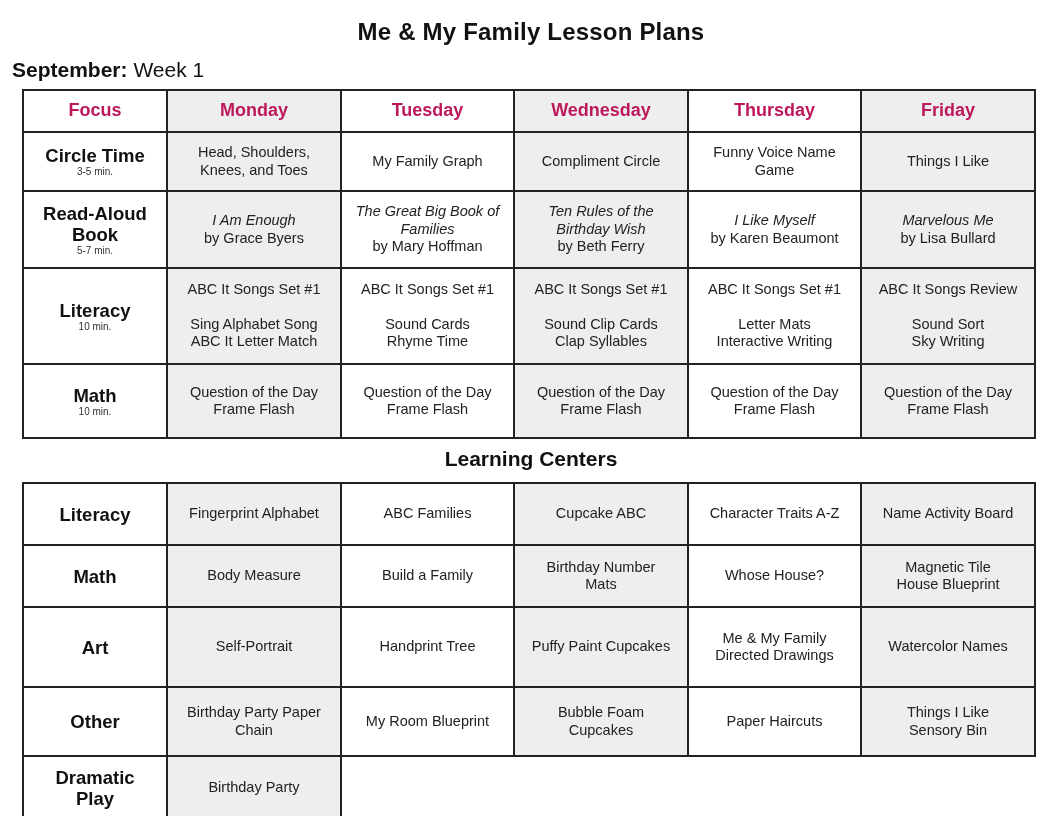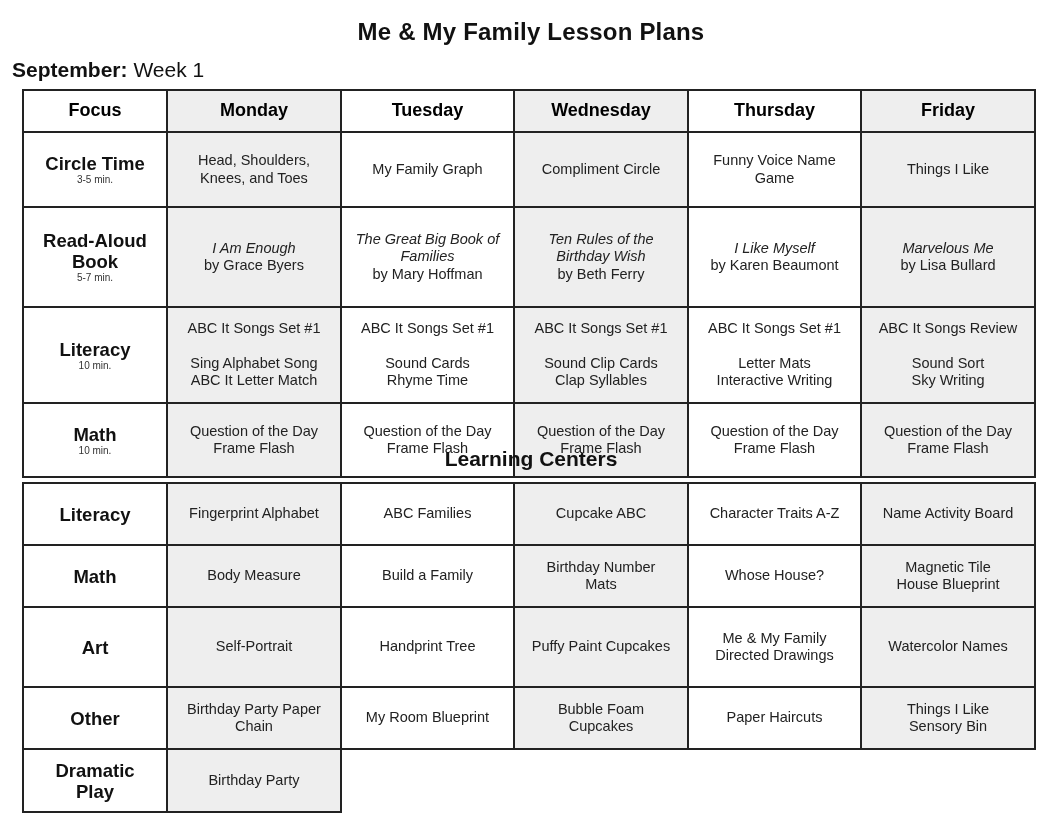--- a/index.html
+++ b/index.html
@@ -8,21 +8,21 @@
   .title { position:absolute; left:0; width:1062px; top:18px; text-align:center;
            font-size:24px; font-weight:bold; letter-spacing:0.2px; }
   .subtitle { position:absolute; left:0; width:1056px; top:58px; text-align:left; font-size:21px;margin-left:12px; }
   .subtitle b { font-weight:bold; }
   .section-title { position:absolute; left:0; width:1062px; top:447px; text-align:center;
            font-size:21px; font-weight:bold; }
   table { position:absolute; border-collapse:collapse; table-layout:fixed; }
   td { border:2px solid #222; text-align:center; vertical-align:middle; padding:0 4px;
        font-size:14.5px; line-height:17.5px; color:#222; }
   td.shade { background:#eeeeee;margin-top:36px; }
-  td.hdr { font-weight:bold; font-size:18px; color:#000000; }
+  td.hdr { font-weight:bold; font-size:18px; color:#be185d; }
   td.focus { font-weight:bold; font-size:18.5px; line-height:21px; color:#111; }
   td.focus .dur { display:block; font-weight:normal; font-size:10px; line-height:12px; color:#333; }
   .gap { display:block; height:17px; }
   i { font-style:italic; }
   #plan { left:22px; top:89px; width:1012px; }
   #centers { left:22px; top:482px; width:1012px; }
   td.empty { border:none; background:transparent; }
 </style>
 </head>
 <body>
@@ -41,29 +41,29 @@
     </colgroup>
   <tbody>
       <tr style="height:42px">
     <td class="hdr">Focus</td>
     <td class="hdr shade">Monday</td>
     <td class="hdr">Tuesday</td>
     <td class="hdr shade">Wednesday</td>
     <td class="hdr">Thursday</td>
     <td class="hdr shade">Friday</td>
   </tr>
-  <tr style="height:75px">
+  <tr style="height:59px">
     <td class="focus"><span>Circle Time</span><span class="dur">3-5 min.</span></td>
     <td class="shade"><span>Head, Shoulders,</span><br><span>Knees, and Toes</span></td>
     <td>My Family Graph</td>
     <td class="shade">Compliment Circle</td>
     <td><span>Funny Voice Name</span><br><span>Game</span></td>
     <td class="shade">Things I Like</td>
   </tr>
-  <tr style="height:100px">
+  <tr style="height:77px">
     <td class="focus"><span>Read-Aloud Book</span><span class="dur">5-7 min.</span></td>
     <td class="shade"><i>I Am Enough</i><br><span>by Grace Byers</span></td>
     <td><i>The Great Big Book of Families</i><br><span>by Mary Hoffman</span></td>
     <td class="shade" style="padding:0 14px"><i>Ten Rules of the Birthday Wish</i><br><span>by Beth Ferry</span></td>
     <td><i>I Like Myself</i><br><span>by Karen Beaumont</span></td>
     <td class="shade"><i>Marvelous Me</i><br><span>by Lisa Bullard</span></td>
   </tr>
   <tr style="height:96px">
     <td class="focus"><span>Literacy</span><span class="dur">10 min.</span></td>
     <td class="shade"><span>ABC It Songs Set #1</span><span class="gap"></span><span>Sing Alphabet Song</span><br><span>ABC It Letter Match</span></td>
@@ -112,21 +112,21 @@
     <td class="shade" style="padding:0 26px">Magnetic Tile House Blueprint</td>
   </tr>
   <tr style="height:80px">
     <td class="focus">Art</td>
     <td class="shade">Self-Portrait</td>
     <td>Handprint Tree</td>
     <td class="shade" style="padding:0 2px">Puffy Paint Cupcakes</td>
     <td style="padding:16px 10px">Me &amp; My Family Directed Drawings</td>
     <td class="shade">Watercolor Names</td>
   </tr>
-  <tr style="height:62px">
+  <tr style="height:69px">
     <td class="focus">Other</td>
     <td class="shade">Birthday Party Paper Chain</td>
     <td>My Room Blueprint</td>
     <td class="shade" style="padding:0 36px">Bubble Foam Cupcakes</td>
     <td>Paper Haircuts</td>
     <td class="shade" style="padding:12px 36px">Things I Like Sensory Bin</td>
   </tr>
   <tr style="height:63px">
     <td class="focus" style="padding:0 13px">Dramatic Play</td>
     <td class="shade">Birthday Party</td>

